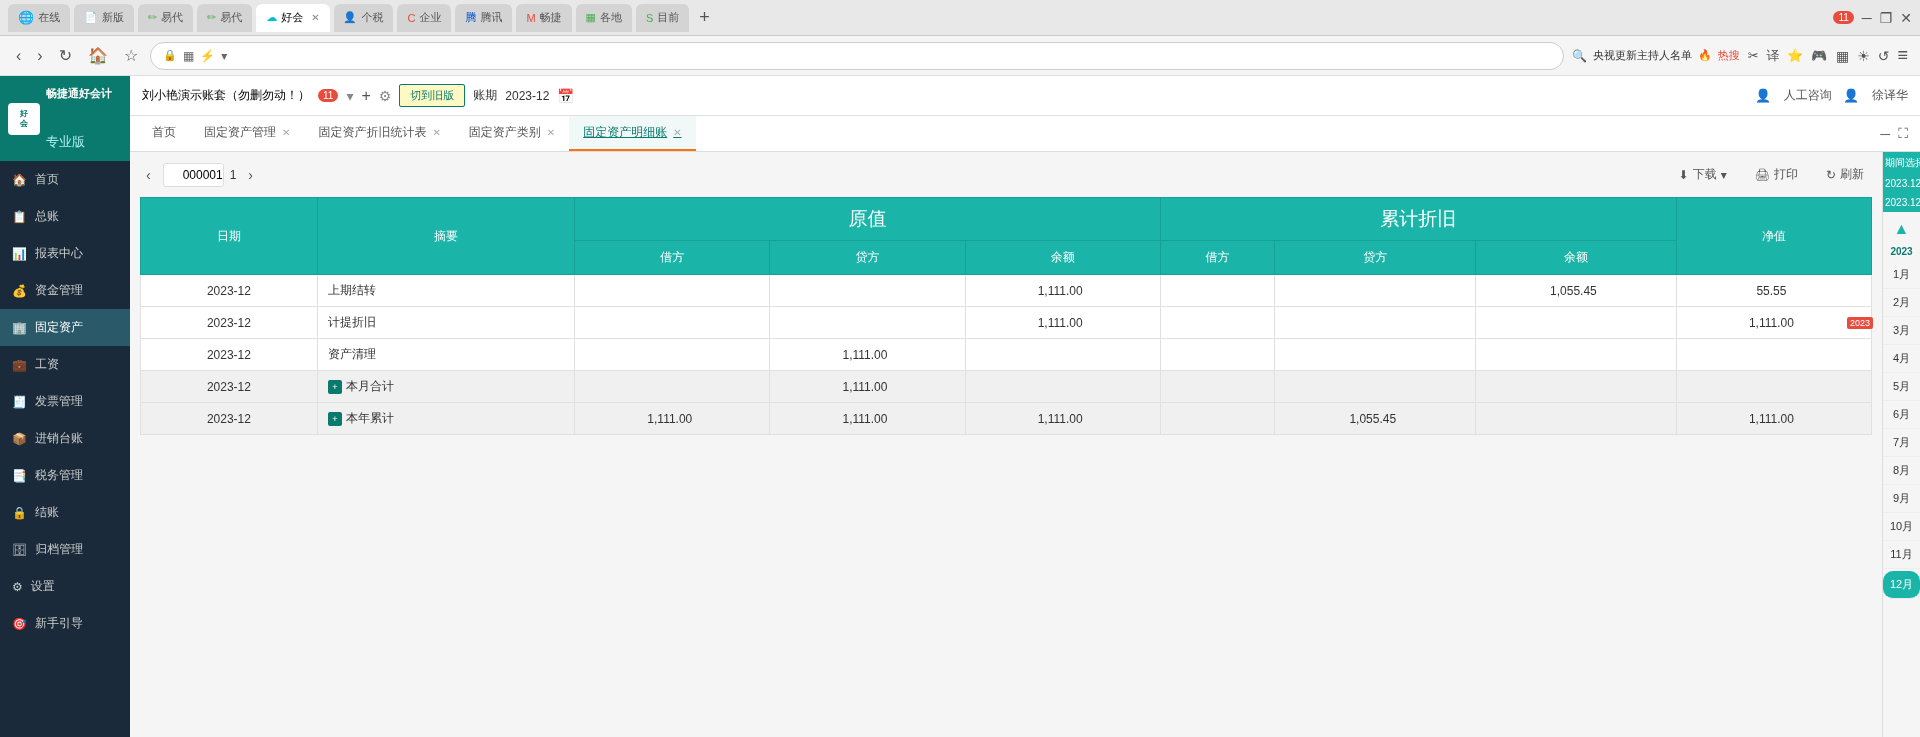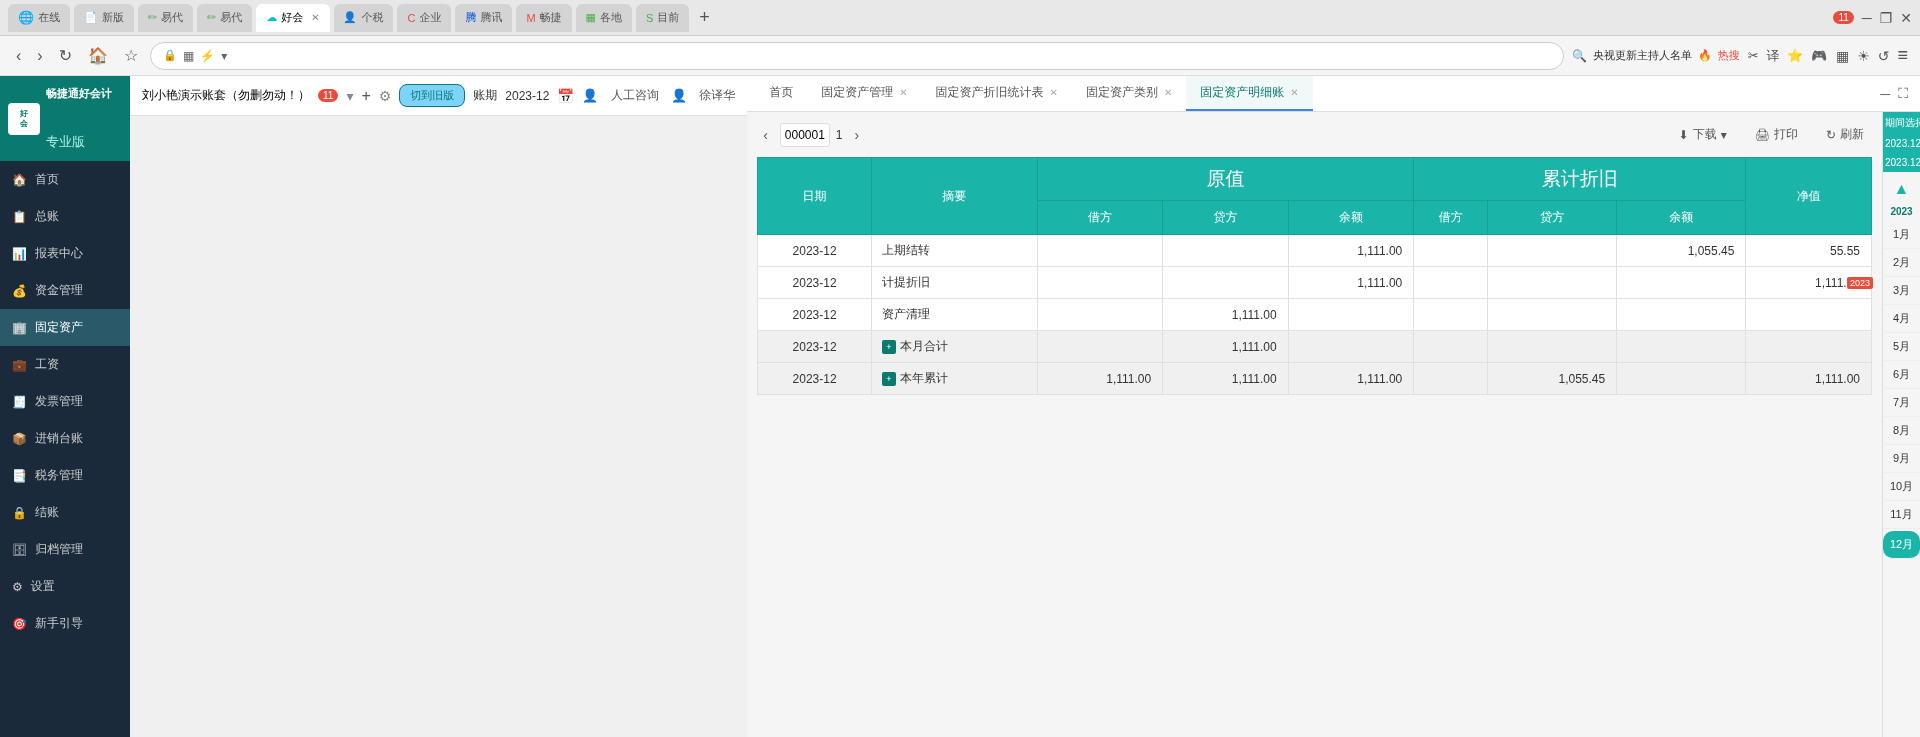--- a/index.html
+++ b/index.html
@@ -28,54 +28,54 @@
     .sidebar-logo-text { font-size: 8px; color: #0a7a6e; font-weight: bold; line-height: 1.2; text-align: center; }
     .sidebar-title { font-size: 11px; color: #fff; font-weight: bold; line-height: 1.3; }
     .sidebar-subtitle { font-size: 13px; color: #aee; margin-top: 33px; }
     .sidebar-menu { flex: 1; overflow-y: auto; }
     .sidebar-item { display: flex; align-items: center; padding: 10px 12px; gap: 8px; cursor: pointer; color: #ccc; font-size: 12px; }
     .sidebar-item.active { background: #2a5a6a; color: #fff; }
 
     
     .topbar { background: #fff; height: 40px; display: flex; align-items: center; padding: 0 12px; gap: 8px; border-bottom: 1px solid #e0e0e0; flex-shrink: 0; }
     .topbar-badge { background: #e74c3c; color: #fff; font-size: 10px; padding: 1px 5px; border-radius: 8px; }
-    .topbar-btn { background: #7dd3fc; border: 1px solid #ddd; border-radius: 8px; padding: 3px 10px; font-size: 11px; cursor: pointer; color: #333; }
+    .topbar-btn { background: #fef9c3; border: 1px solid #ddd; border-radius: 2px; padding: 3px 10px; font-size: 11px; cursor: pointer; color: #333; }
     .topbar-btn.green { border-color: #0a7a6e; color: #0a7a6e; }
     .topbar-period { font-size: 12px; color: #333; }
     .topbar-right { margin-left: auto; display: flex; align-items: center; gap: 12px; font-size: 12px; color: #555; }
 
     
     .content { flex: 1; display: flex; flex-direction: column; background: #f5f5f5; overflow: hidden; }
 
     
     .tabs-bar { background: #fff; display: flex; align-items: center; border-bottom: 1px solid #ddd; padding: 0 8px; gap: 0; flex-shrink: 0; }
     .tab-item { display: flex; align-items: center; padding: 8px 14px; font-size: 12px; cursor: pointer; color: #555; border-bottom: 2px solid transparent; gap: 6px; white-space: nowrap; }
-    .tab-item.active { color: #0a7a6e; border-bottom: 2px solid #3b82f6; background: #f0f9f8; }
+    .tab-item.active { color: #0a7a6e; border-bottom: 2px solid #f97316; background: #f0f9f8; text-decoration: underline; }
     .tab-item .tab-close-btn { font-size: 10px; color: #aaa; cursor: pointer; }
     .tabs-right { margin-left: auto; display: flex; gap: 8px; padding: 4px; }
     .tabs-right-btn { background: none; border: none; cursor: pointer; font-size: 14px; color: #666; }
 
     
     .main-content { flex: 1; display: flex; overflow: hidden; }
     .ledger-area { flex: 1; padding: 10px; overflow: auto; }
 
     
     .ledger-toolbar { display: flex; align-items: center; gap: 8px; margin-bottom: 10px; }
     .page-nav { display: flex; align-items: center; gap: 6px; font-size: 12px; color: #333; }
     .page-nav-btn { background: none; border: none; cursor: pointer; font-size: 14px; color: #555; padding: 2px 6px; }
-    .page-input { width: 50px; height: 24px; border: 1px solid #ddd; text-align: center; font-size: 12px; border-radius: 3px; }
+    .page-input { width: 61px; height: 24px; border: 1px solid #ddd; text-align: right; font-size: 12px; border-radius: 3px; }
     .toolbar-right { margin-left: auto; display: flex; gap: 12px; }
     .toolbar-btn { background: none; border: none; cursor: pointer; font-size: 12px; color: #555; display: flex; align-items: center; gap: 4px; padding: 4px 8px; }
 
     
     .ledger-table { width: 100%; border-collapse: collapse; font-size: 12px; }
     .ledger-table th { background: #1ab5a8; color: #fff; padding: 8px 6px; text-align: center; border: 1px solid #16a096; font-weight: normal; }
     .ledger-table th.group-header { font-size: 19px; }
     .ledger-table td { padding: 7px 6px; text-align: center; border: 1px solid #e0e0e0; background: #fff; color: #333; }
-    .ledger-table td.amount { text-align: right; padding-right: 11px; }
+    .ledger-table td.amount { padding-right: 11px; }
     .ledger-table td.desc { text-align: left; padding-left: 10px; }
     .ledger-table .subtotal-row td { background: #f0f0f0; }
     .subtotal-icon { display: inline-block; width: 14px; height: 14px; background: #0a7a6e; color: #fff; font-size: 9px; border-radius: 2px; text-align: center; line-height: 14px; margin-right: 4px; }
 
     
     .right-panel { width: 38px; background: #f5f5f5; border-left: 1px solid #ddd; display: flex; flex-direction: column; flex-shrink: 0; overflow-y: auto; }
     .right-panel-header { background: #1ab5a8; color: #fff; font-size: 10px; text-align: center; padding: 4px 2px; writing-mode: horizontal-tb; white-space: nowrap; }
     .period-item { text-align: center; padding: 6px 4px; font-size: 11px; cursor: pointer; color: #333; border-bottom: 1px solid #eee; }
     .period-item.active { background: #1ab5a8; color: #fff; border-radius: 10px; margin: 2px 0; }
     .period-label { font-size: 10px; color: #0a7a6e; text-align: center; padding: 4px 2px; font-weight: bold; }
@@ -230,21 +230,21 @@
         <span>⚙</span>
         <span>设置</span>
       </div>
       <div class="sidebar-item">
         <span>🎯</span>
         <span>新手引导</span>
       </div>
     </div>
   </div>
 
-  <div style="flex:1;display:flex;overflow:hidden;">
+  <div style="flex:1;display:flex;flex-direction:column;overflow:hidden;">
 
     <div class="topbar">
       <span>刘小艳演示账套（勿删勿动！）</span>
       <span class="topbar-badge">11</span>
       <span style="font-size:14px;color:#888;">▾</span>
       <span style="font-size:16px;color:#555;cursor:pointer;">+</span>
       <span style="font-size:14px;color:#888;">⚙</span>
       <button class="topbar-btn green">切到旧版</button>
       <span class="topbar-period">账期</span>
       <span class="topbar-period">2023-12</span>

